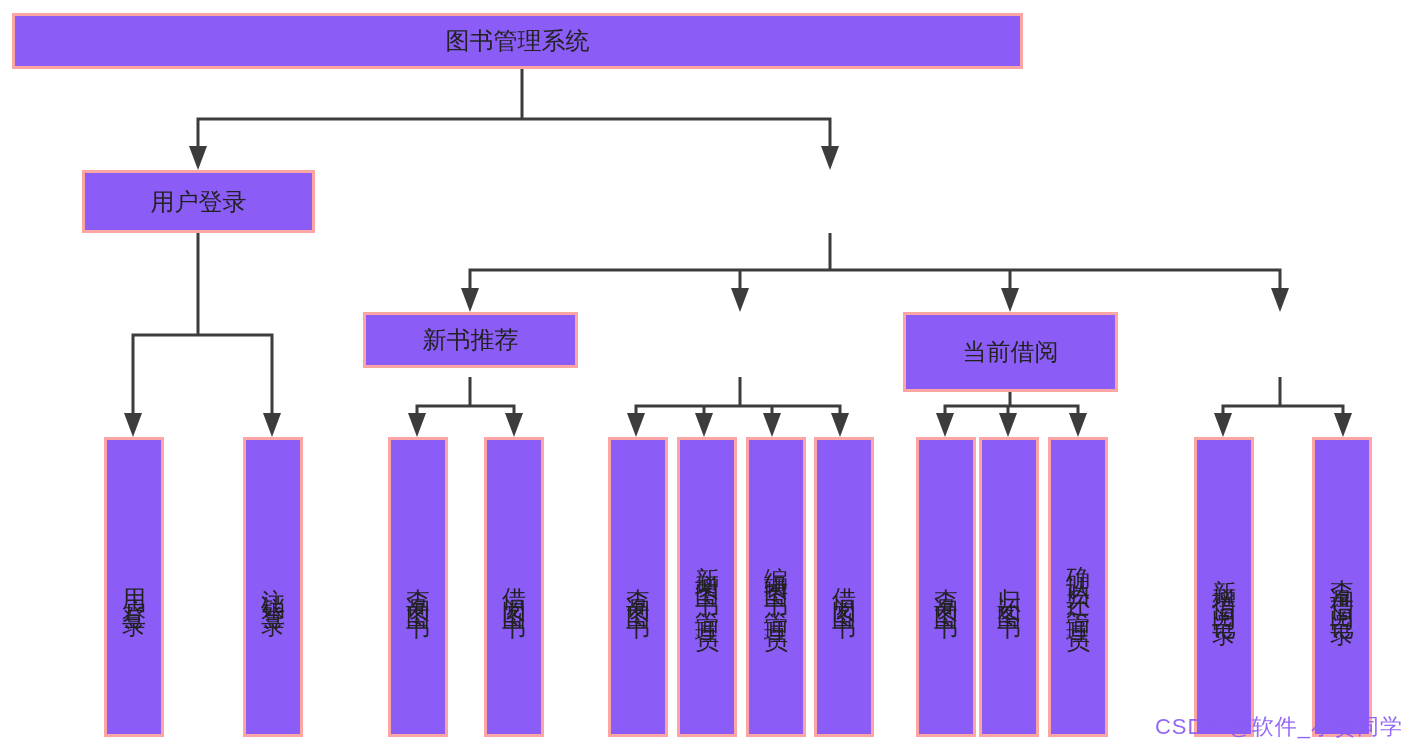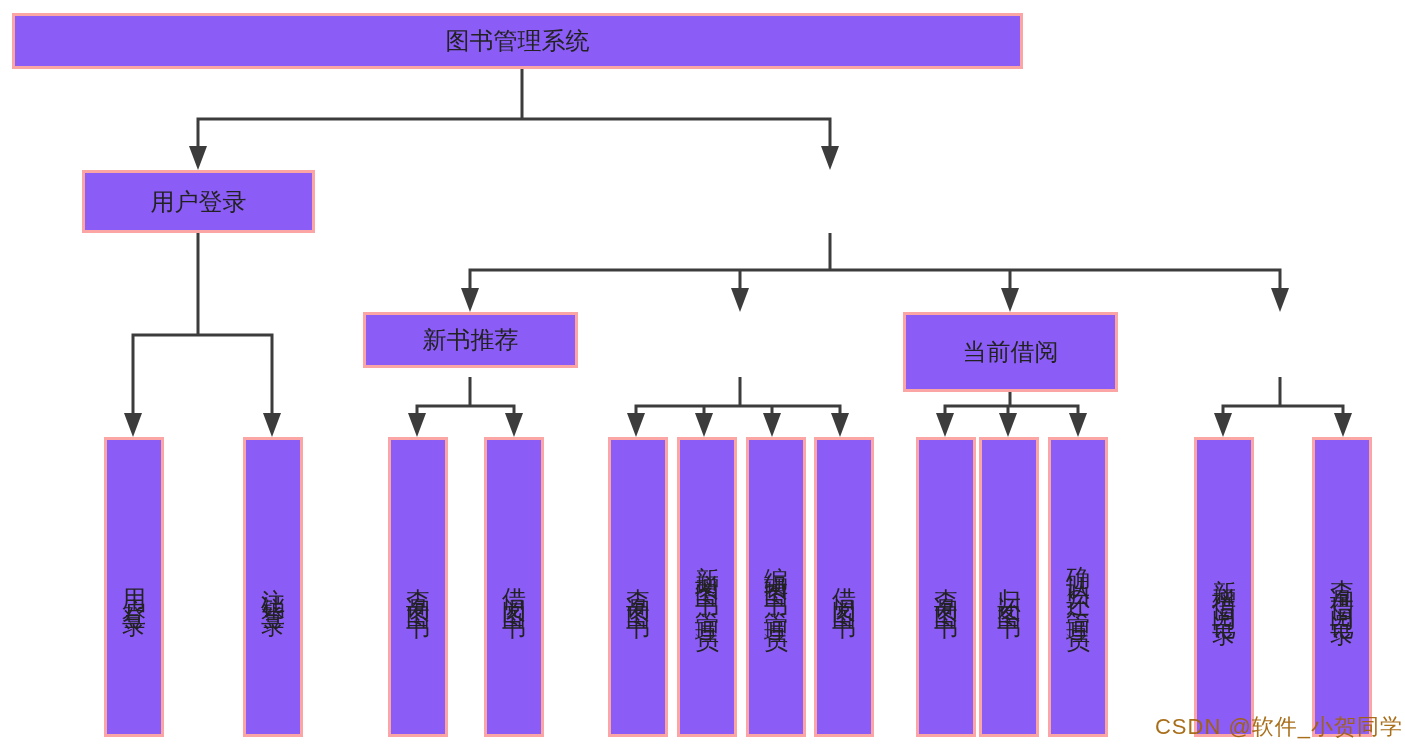--- a/index.html
+++ b/index.html
@@ -59,21 +59,21 @@
   #lf-cb-query     { left: 916px;  width: 60px; }
   #lf-cb-return    { left: 979px;  width: 60px; }
   #lf-cb-confirm   { left: 1048px; width: 60px; }
   #lf-br-add       { left: 1194px; width: 60px; }
   #lf-br-query     { left: 1312px; width: 60px; }
   #watermark {
     position: absolute;
     right: 2px;
     bottom: 5px;
     font-size: 22px;
-    color: #a16207;
+    color: #8b5cf6;
     letter-spacing: 1px;
     z-index: 10;
     opacity: 0.92;
     white-space: nowrap;
   }
 </style>
 </head>
 <body>
 
 <div id="canvas">

